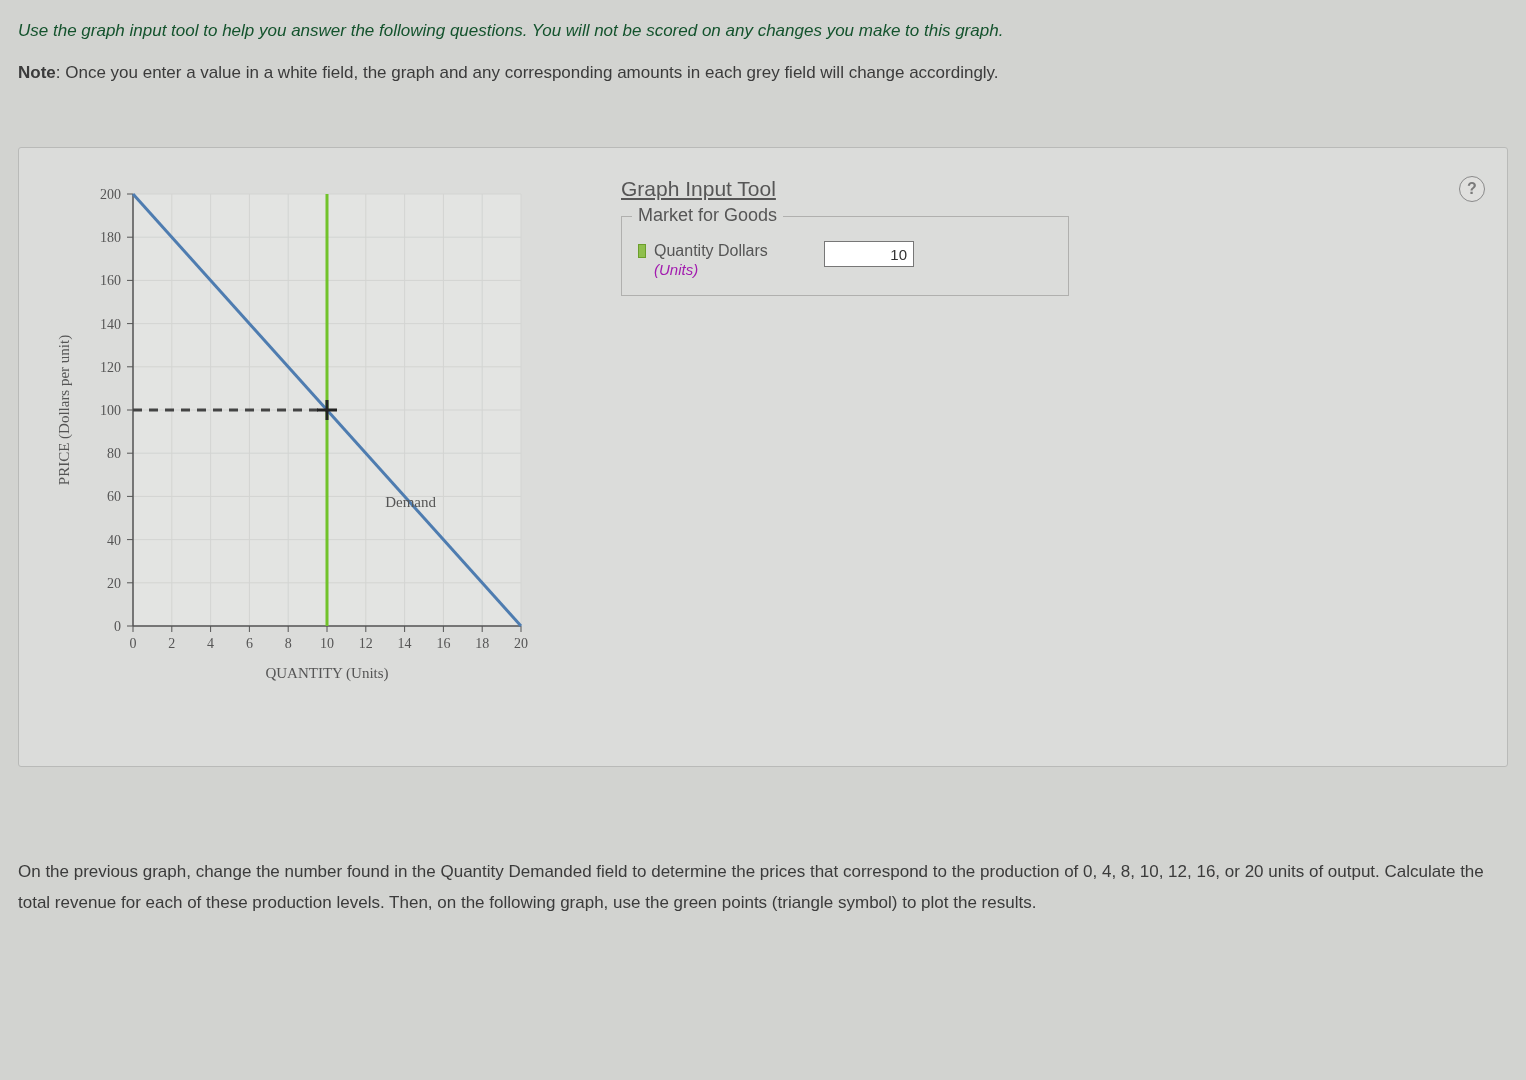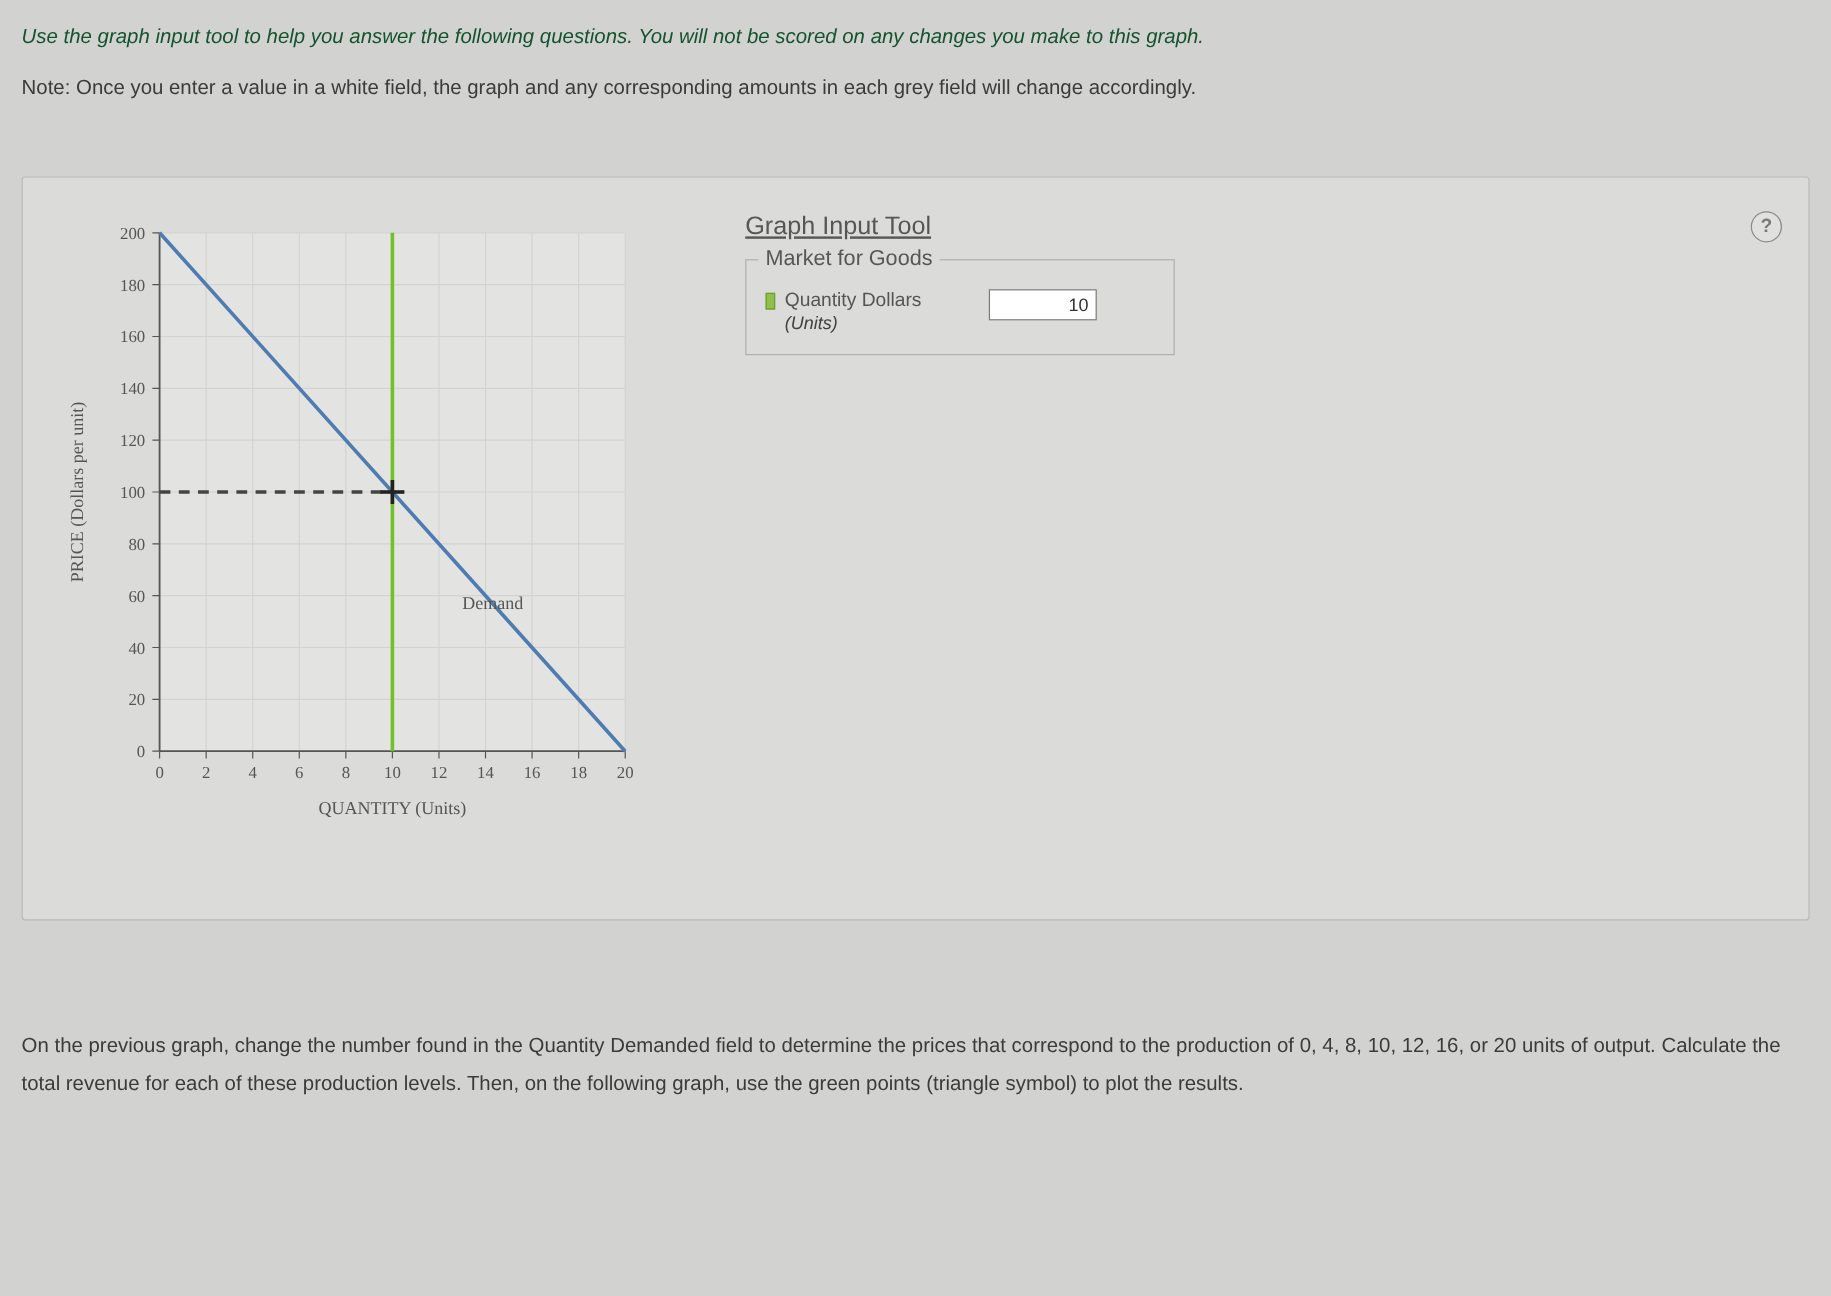--- a/index.html
+++ b/index.html
@@ -6,21 +6,21 @@
   body {
     margin: 0;
     padding: 18px 18px 30px 18px;
     font-family: Verdana, Geneva, sans-serif;
     background: #d2d3d0;
     color: #3a3a3a;
     width: 1526px;
   }
   .intro { font-style: italic; font-size: 17px; line-height: 1.5; margin-bottom: 16px; color:#14532d; }
   .note { font-size: 17px; line-height: 1.5; margin-bottom: 62px; color:#3b3b3b; }
-  .note b { font-weight: normal; font-style: normal; }
+  .note b { font-weight: bold; font-style: normal; }
   .panel {
     background: #dbdcda;
     border: 1px solid #b9bab8;
     border-radius: 3px;
     padding: 28px 22px 56px 22px;
     display: flex;
     gap: 40px;
     width: 1490px;
     min-height: 620px;
   }
@@ -28,32 +28,32 @@
   svg.chart { display: block; }
   .right-area { flex: 1; padding-top: 0; }
   .tool-header { display: flex; align-items: center; justify-content: space-between; margin-bottom: 14px; }
   .tool-title { font-size: 21px; color: #565656; text-decoration: underline; }
   .help-icon {
     width: 26px; height: 26px; border-radius: 50%;
     border: 1.5px solid #8a8a8a; display: flex; align-items: center; justify-content: center;
     color: #7a7a7a; font-size: 16px; font-weight: bold; background: #e0e0de;
   }
   .fieldset {
-    border: 1px solid #b0b0ae; padding: 14px 16px 16px 16px; position: relative; width: 358px;
+    border: 1px solid #b0b0ae; padding: 14px 16px 16px 16px; position: relative; width: 448px;
     background: #dbdcda;
   }
   .fieldset .legend {
     position: absolute; top: -12px; left: 10px; background: #dbdcda; padding: 0 6px;
     font-size: 18px; color: #565656;
   }
   .field-row { display: flex; align-items: flex-start; margin-top: 10px; }
   .field-row .marker { width: 8px; height: 14px; background: #8fbf4d; border:1px solid #6b9e2b; margin-right: 8px; margin-top:3px; flex:none; }
   .field-row .marker.none { visibility:hidden; }
   .field-label { width: 170px; font-size: 16px; color:#555; line-height:1.2; }
-  .field-label .sub { font-style: italic; color:#404040; font-size:15px; }
+  .field-label .sub { font-style: italic; color:#a21caf; font-size:15px; }
   .field-input {
     width: 90px; height: 26px; border: 1px solid #777; background: #fff;
     text-align: right; padding: 2px 6px; font-size: 15px; font-family: inherit; color:#333;
   }
   .field-readonly {
     width: 90px; height: 26px; background: #c8c9c7; border: 1px solid #c8c9c7;
     text-align: right; padding: 3px 6px; font-size: 15px; color:#444;
   }
   .followup { font-size: 17px; line-height: 1.8; margin-top: 90px; color:#3b3b3b; }
 </style>

